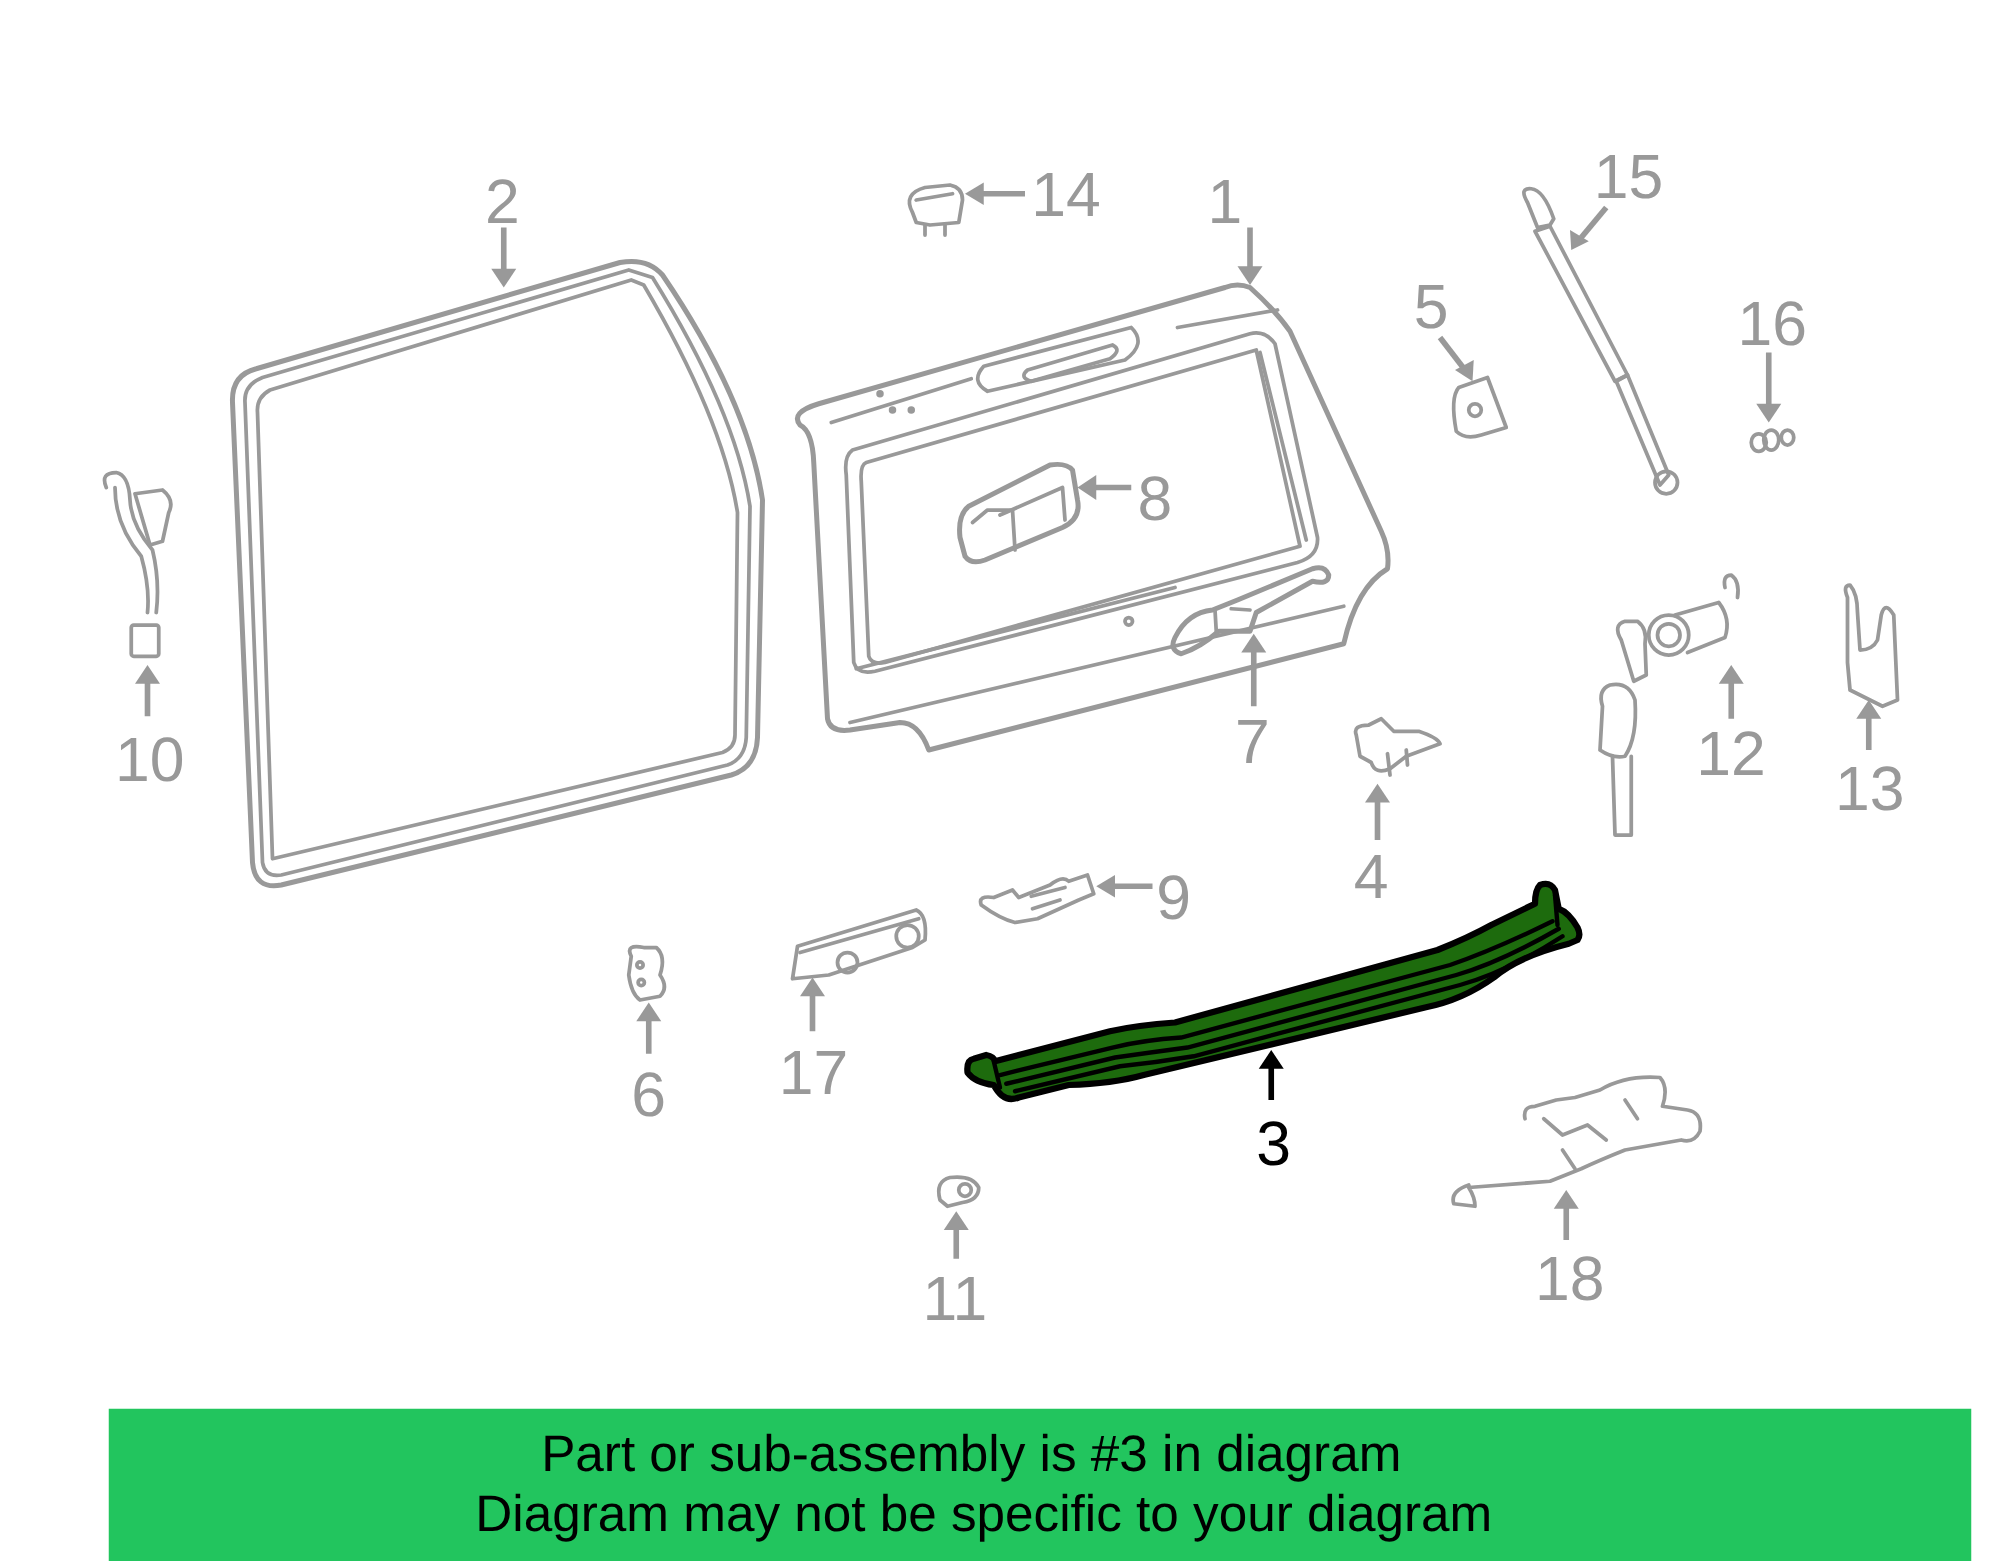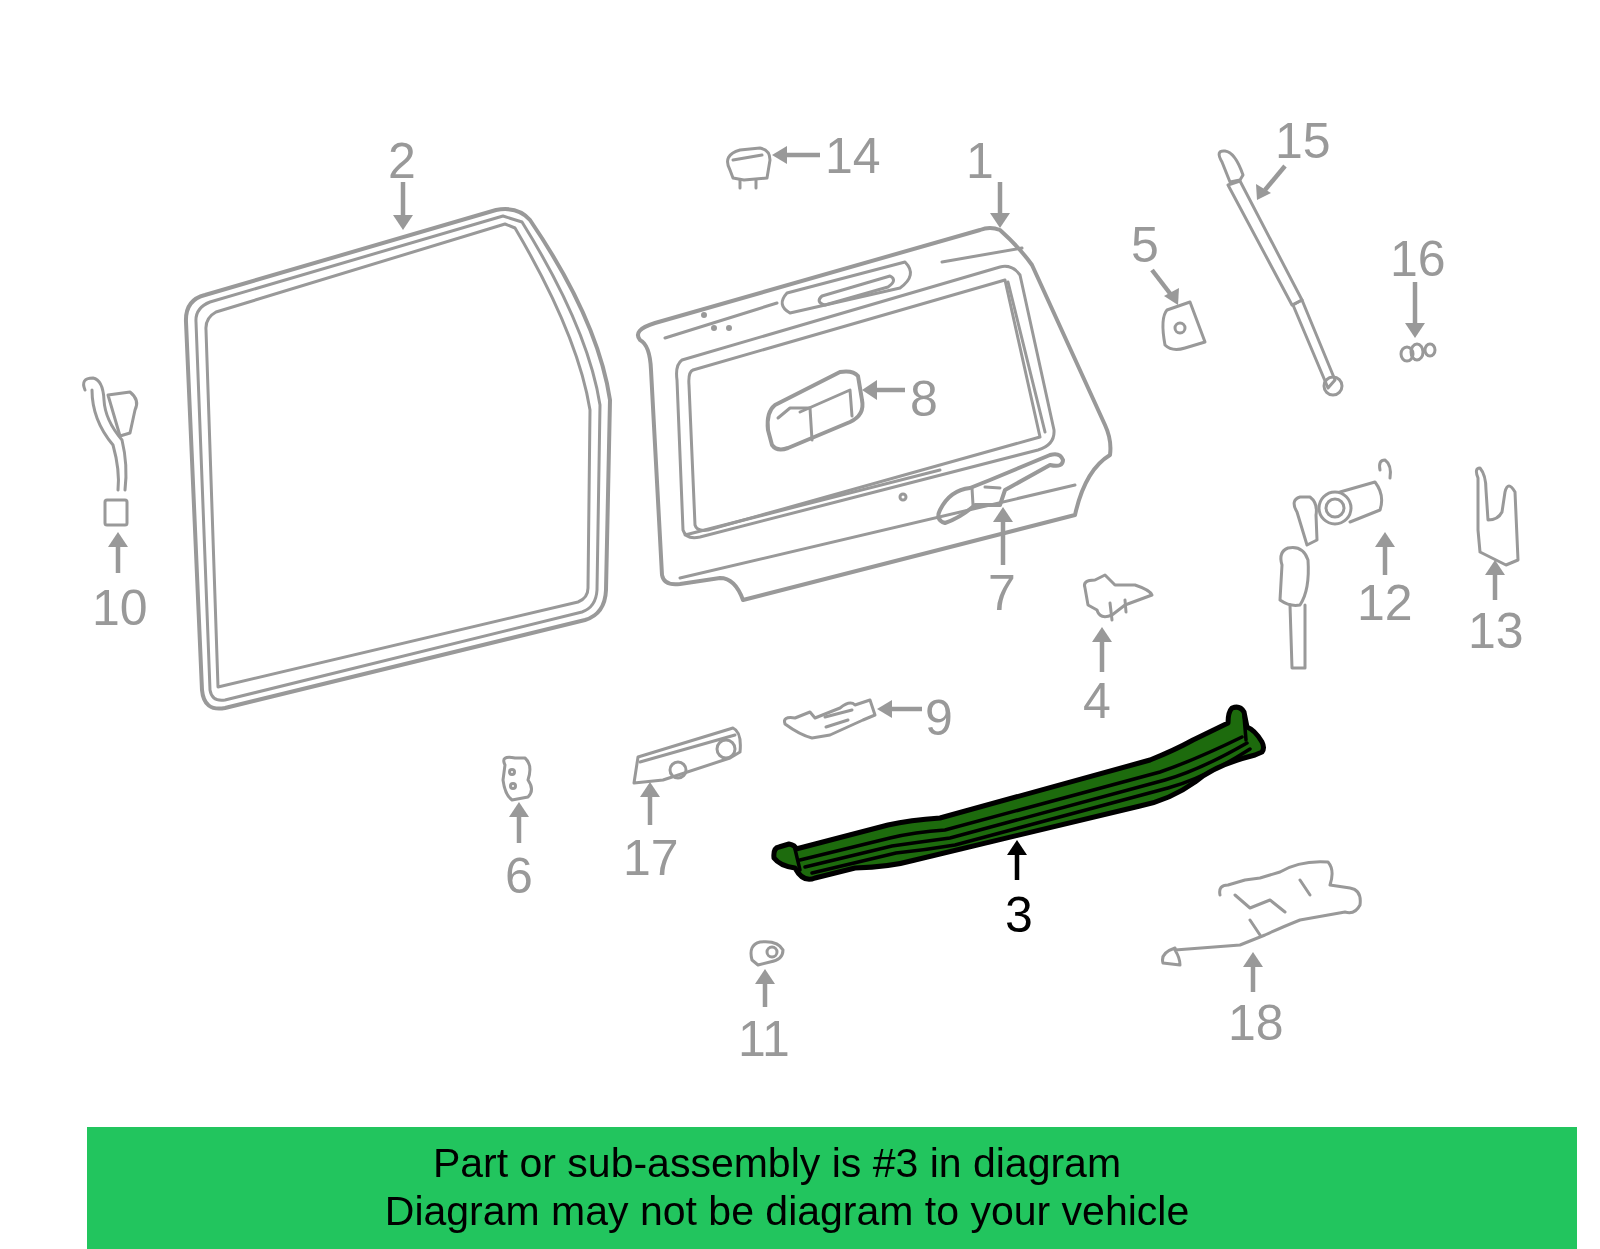--- a/index.html
+++ b/index.html
@@ -237,14 +237,14 @@
   </g>
   <g>
     <text class="callout-hl" x="1005" y="932">3</text>
     <line class="arrow-hl" x1="1017" y1="880" x2="1017" y2="853"></line>
     <polygon class="arrowhead-hl" points="1007,855 1027,855 1017,840"></polygon>
   </g>
 </svg>
 
 <div id="banner">
   <div id="banner-line-1" class="banner-line">Part or sub-assembly is #3 in diagram</div>
-  <div id="banner-line-2" class="banner-line">Diagram may not be diagram to your vehicle</div>
+  <div id="banner-line-2" class="banner-line">Diagram may not be specific to your diagram</div>
 </div>
 
 </body></html>

